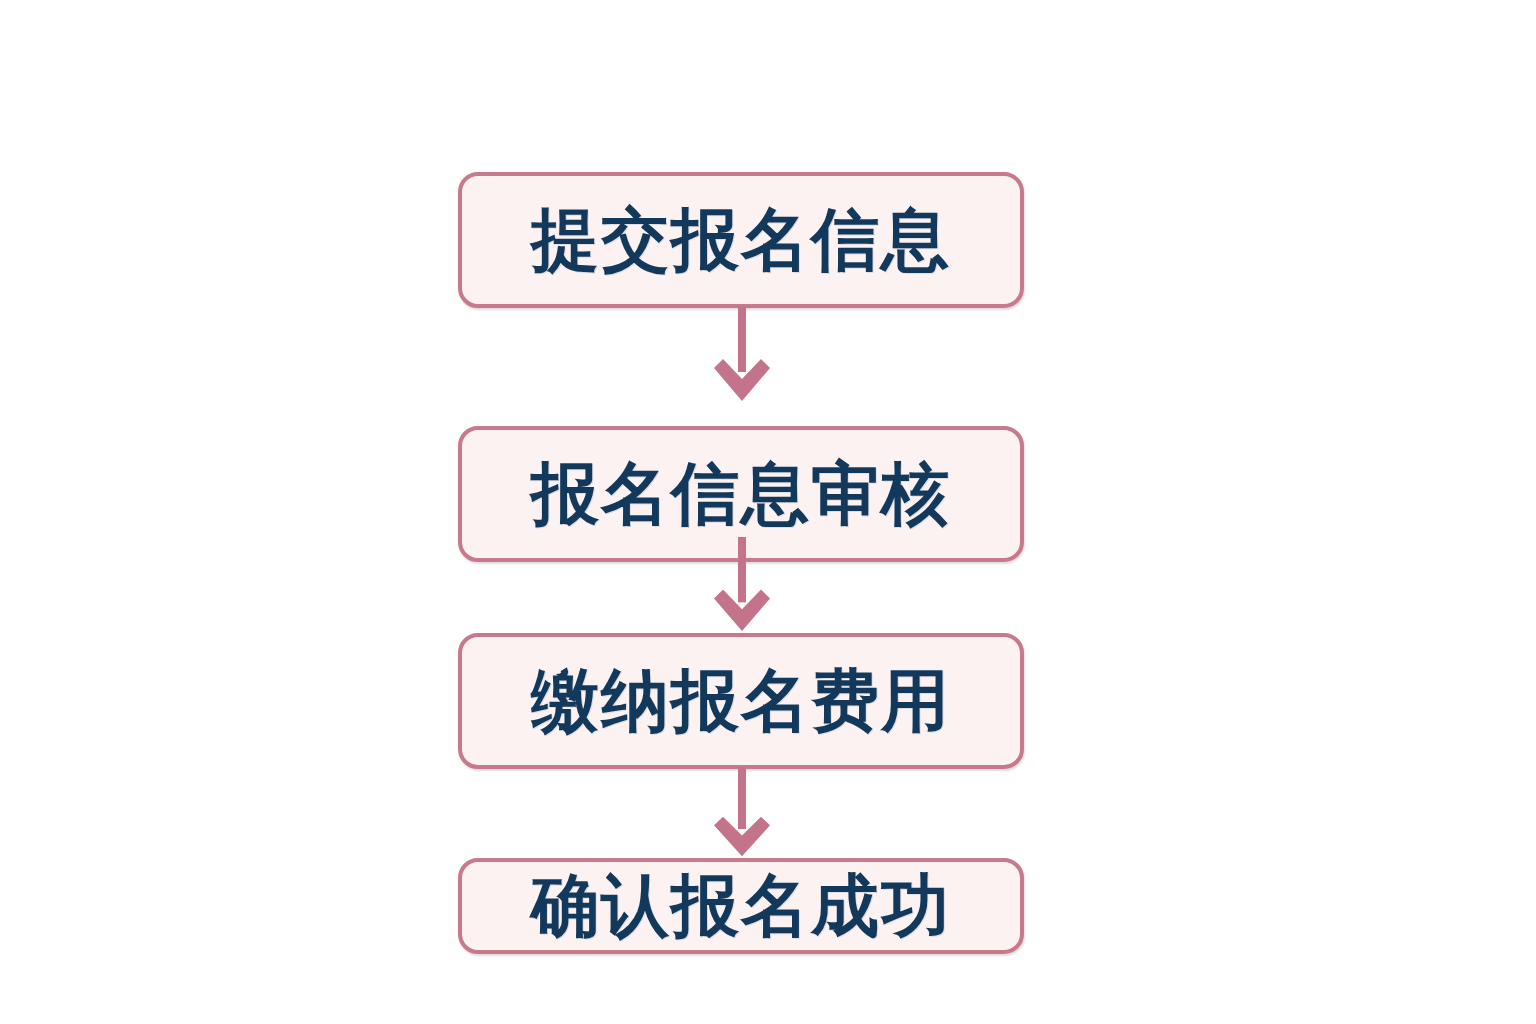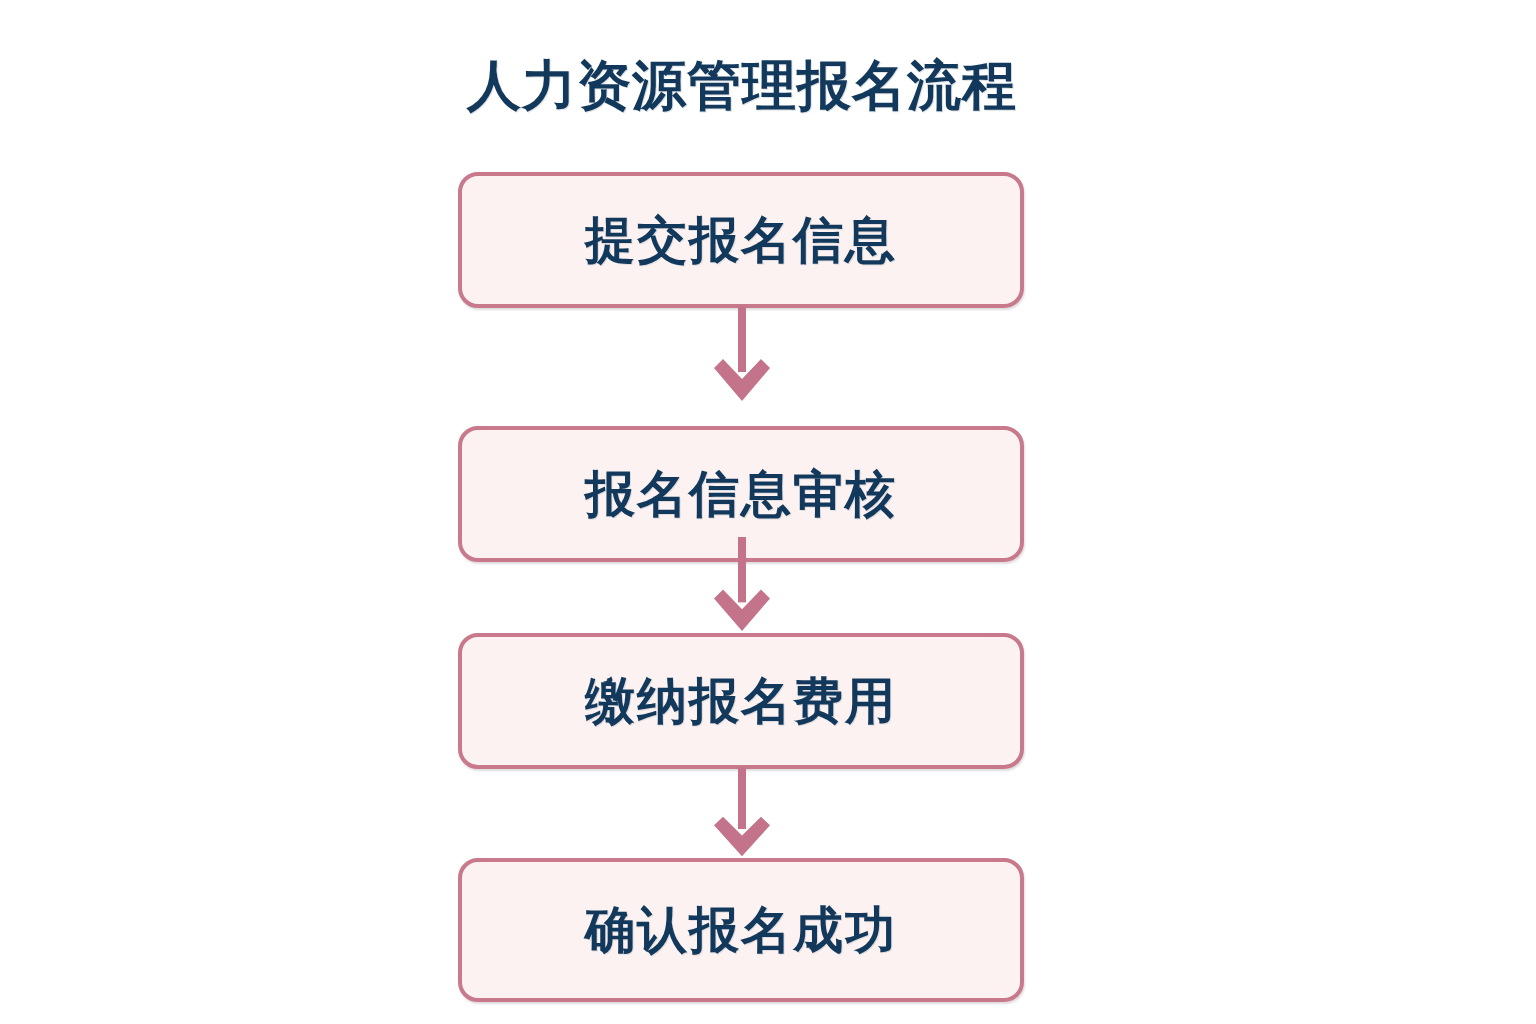--- a/index.html
+++ b/index.html
@@ -45,51 +45,50 @@
     box-sizing: border-box;
     background: #fdf2f2;
     border: 4px solid #c8798b;
     border-radius: 20px;
     display: flex;
     align-items: center;
     justify-content: center;
     box-shadow: 1px 2px 2px rgba(150,140,145,0.30);
   }
   .node-label {
-    font-size: 50px;
+    font-size: 68px;
     line-height: 1;
     font-weight: 700;
     color: #12395b;
     letter-spacing: 2px;
     white-space: nowrap;
     text-shadow: 1px 1px 0 rgba(160,170,180,0.30);
   }
 
   .node-1 { top: 172px; height: 136px; }
   .node-2 { top: 426px; height: 136px; }
   .node-3 { top: 633px; height: 136px; }
-  .node-4 { top: 858px; height: 144px; }
+  .node-4 { top: 858px; height: 96px; }
 
   
   .arrow {
     position: absolute;
     left: 706px;
     width: 72px;
   }
   .arrow-1 { top: 306px; height: 100px; }
   .arrow-2 { top: 537px; height: 99px; }
   .arrow-3 { top: 767px; height: 94px; }
   .arrow svg { display: block; width: 100%; height: 100%; }
 </style>
 </head>
 <body>
 
 <div id="flowchart-root">
 
-  <div class="chart-title">人力资源管理报名流程</div>
 
   <div class="node node-1">
     <span class="node-label">提交报名信息</span>
   </div>
 
   <div class="arrow arrow-1">
     <svg viewBox="0 0 72 100" preserveAspectRatio="none">
       <rect x="32" y="0" width="8" height="66" fill="#c4748a"></rect>
       <path d="M36 95 L8 62 L17 53 L36 73 L55 53 L64 62 Z" fill="#c4748a"></path>
     </svg>

